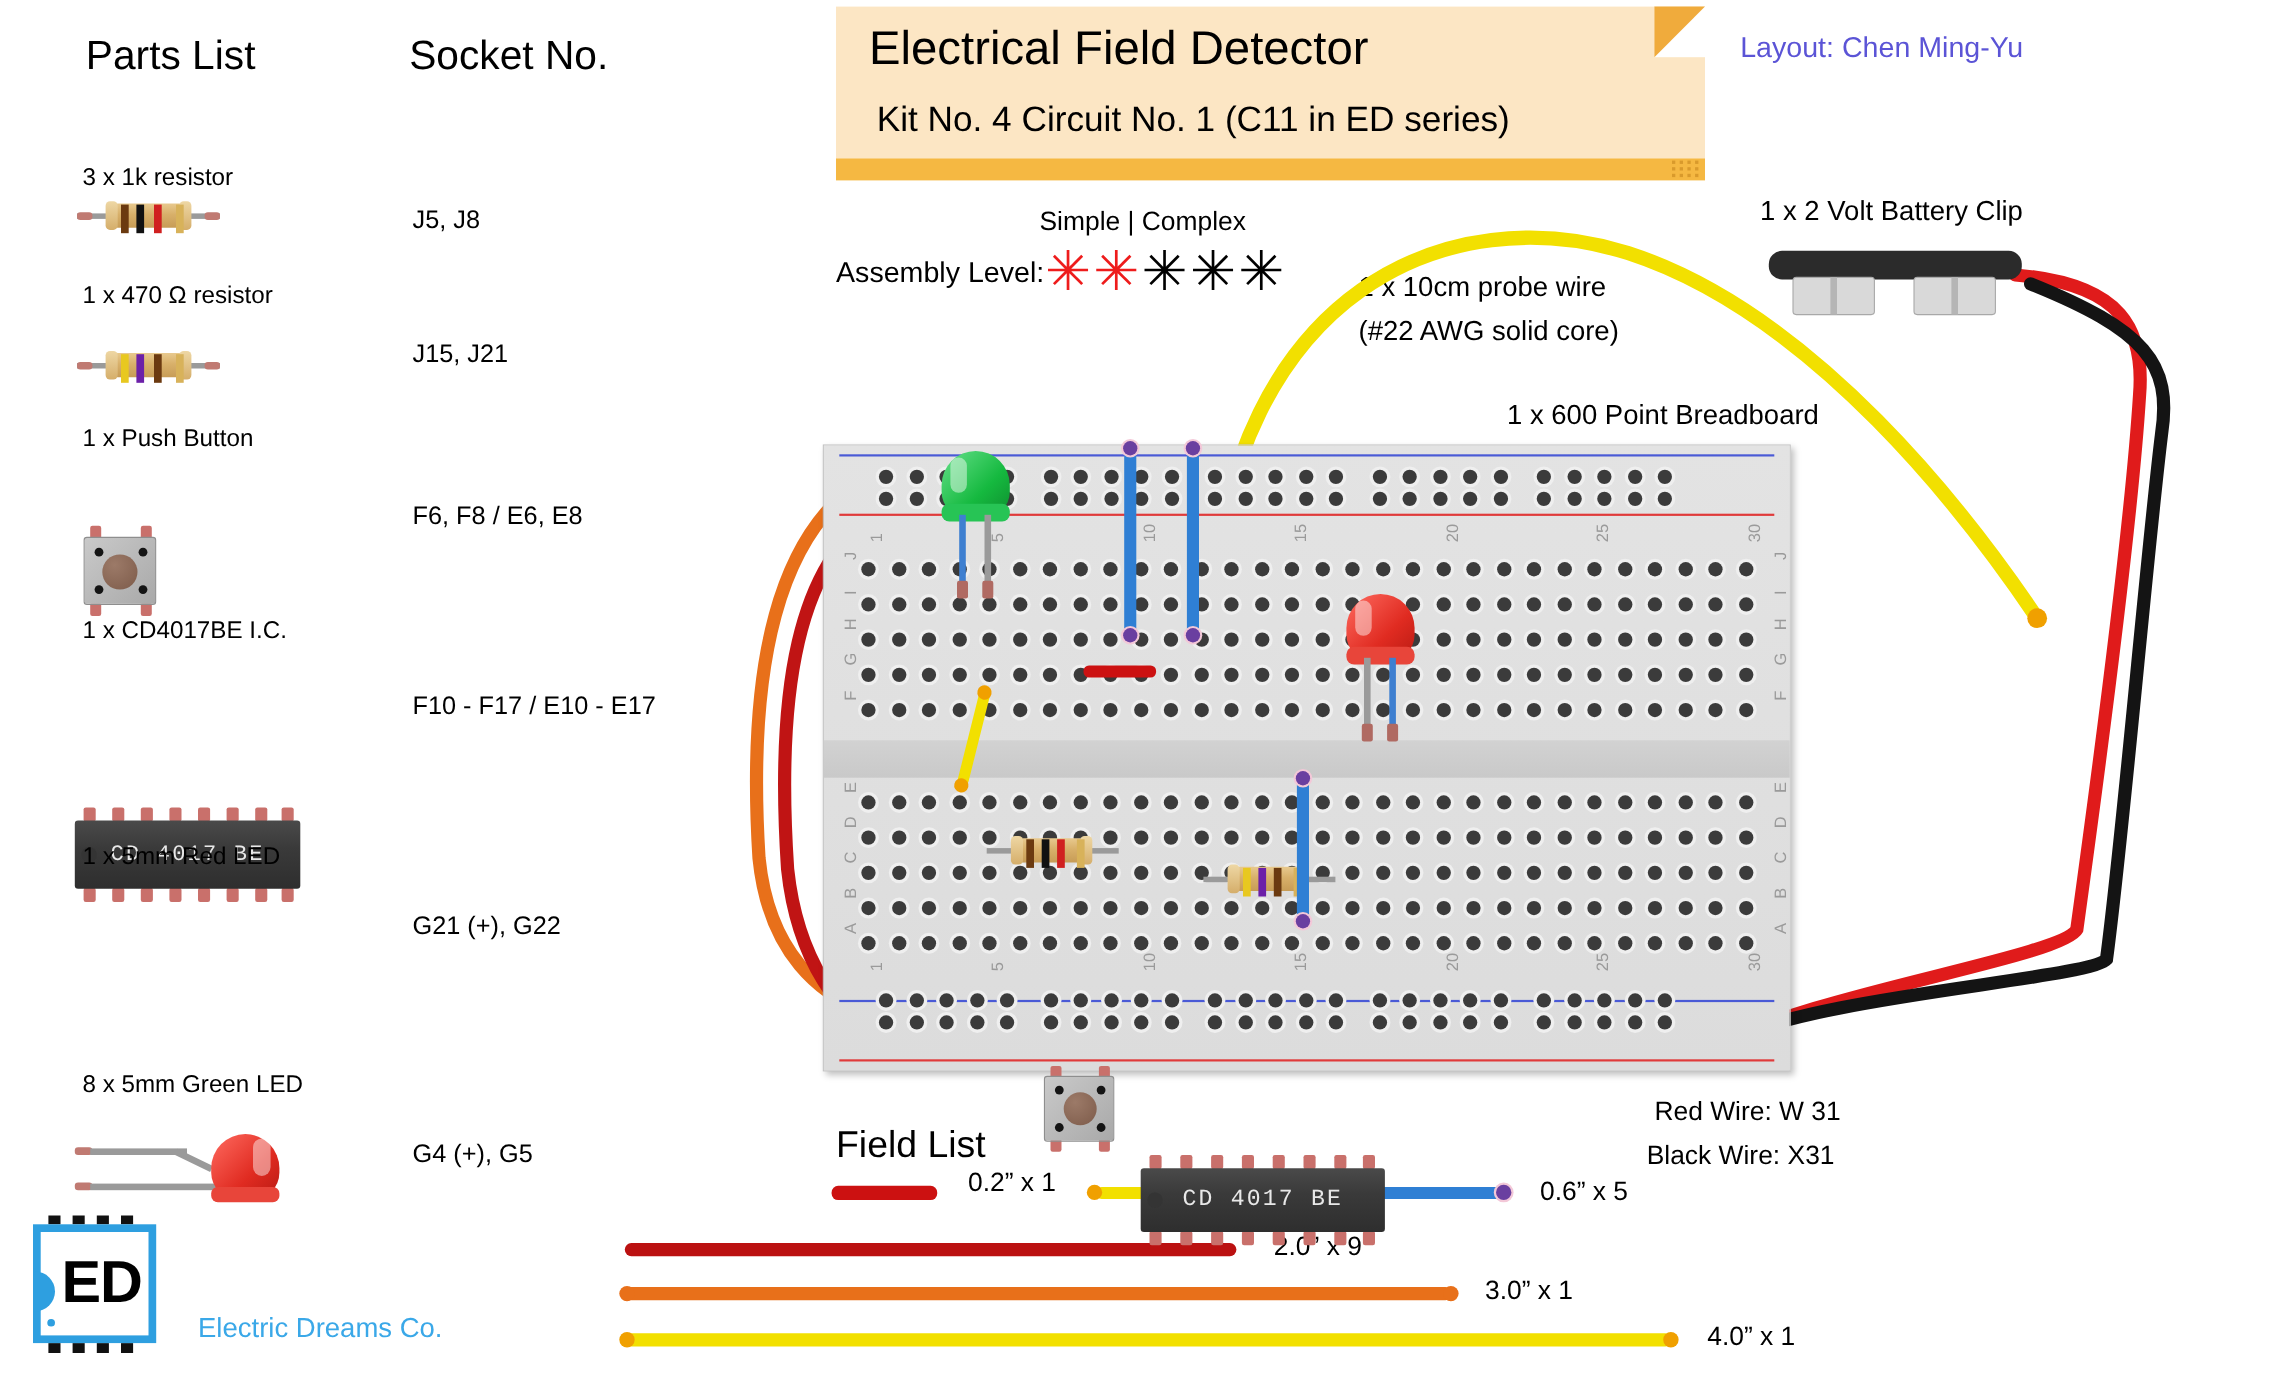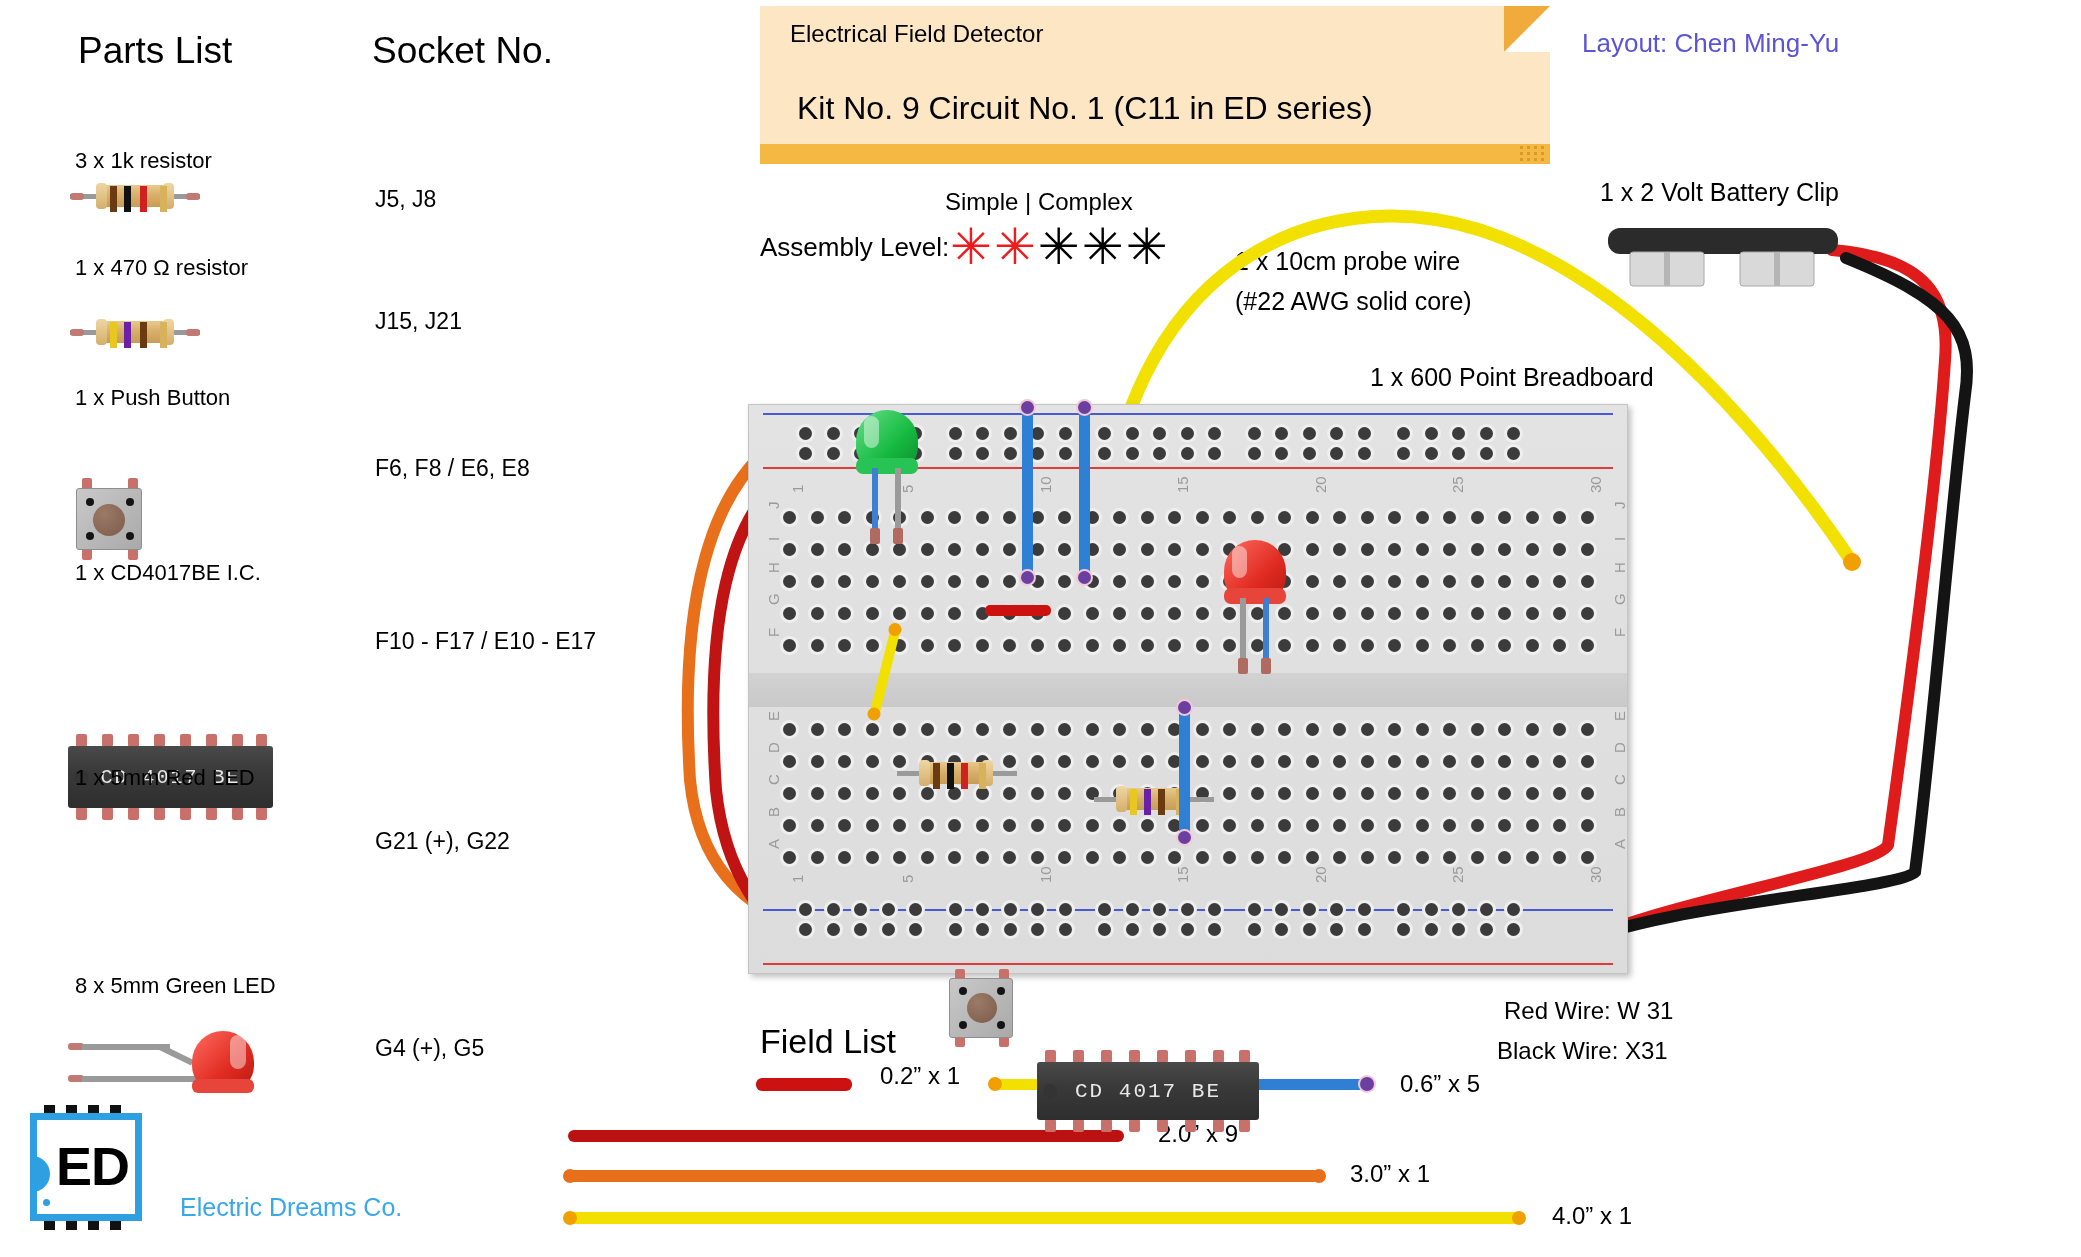--- a/index.html
+++ b/index.html
@@ -137,21 +137,21 @@
   #banner-fold::after{
     content:""; position:absolute; left:0; top:0;
     border-left:46px solid #f0ab3c; border-bottom:46px solid transparent;
   }
   #banner-strip{
     left:760px; top:144px; width:790px; height:20px;
     background:#f5b842;
   }
   #banner-dots{ left:1520px; top:146px; width:30px; height:16px;}
   #banner-dots i{ position:absolute; width:3px;height:3px;background:#d99a2c;}
-  #title-line1{ left:790px; top:20px; font-size:24px;}
+  #title-line1{ left:790px; top:20px; font-size:43px;}
   #title-line2{ left:797px; top:90px; font-size:32px;}
 
   #layout-author{ left:1582px; top:28px; font-size:26px; color:#5b54d6;}
 
   
   #simple-complex{ left:945px; top:188px; font-size:24px;}
   #assembly-label{ left:760px; top:232px; font-size:26px;}
   #stars{ left:950px; top:222px; font-size:50px; letter-spacing:2px; line-height:1;}
   #stars span.on{ color:#ee1c1c;}
   #stars span.off{ color:#000;}
@@ -320,21 +320,21 @@
   <i style="left:0px;top:6px"></i>
     <i style="left:7px;top:6px"></i>
     <i style="left:14px;top:6px"></i>
     <i style="left:21px;top:6px"></i>
   <i style="left:0px;top:12px"></i>
     <i style="left:7px;top:12px"></i>
     <i style="left:14px;top:12px"></i>
     <i style="left:21px;top:12px"></i>
 </div>
 <div class="abs" id="title-line1">Electrical Field Detector</div>
-<div class="abs" id="title-line2">Kit No. 9 Circuit No. 1 (C11 in ED series)</div>
+<div class="abs" id="title-line2">Kit No. 4 Circuit No. 1 (C11 in ED series)</div>
 <div class="abs" id="layout-author">Layout: Chen Ming-Yu</div>
 
 <div class="abs" id="simple-complex">Simple  |  Complex</div>
 <div class="abs" id="assembly-label">Assembly Level:</div>
 <div class="abs" id="stars"><span class="on">✳</span><span class="on">✳</span><span class="off">✳</span><span class="off">✳</span><span class="off">✳</span></div>
 
 <div class="abs" id="probe-note1">1 x 10cm probe wire</div>
 <div class="abs" id="probe-note2">(#22 AWG solid core)</div>
 <div class="abs" id="breadboard-note">1 x 600 Point Breadboard</div>
 <div class="abs" id="battery-note">1 x 2 Volt Battery Clip</div>

